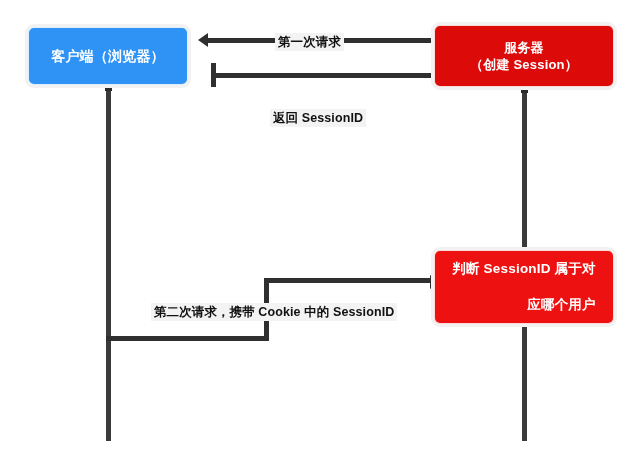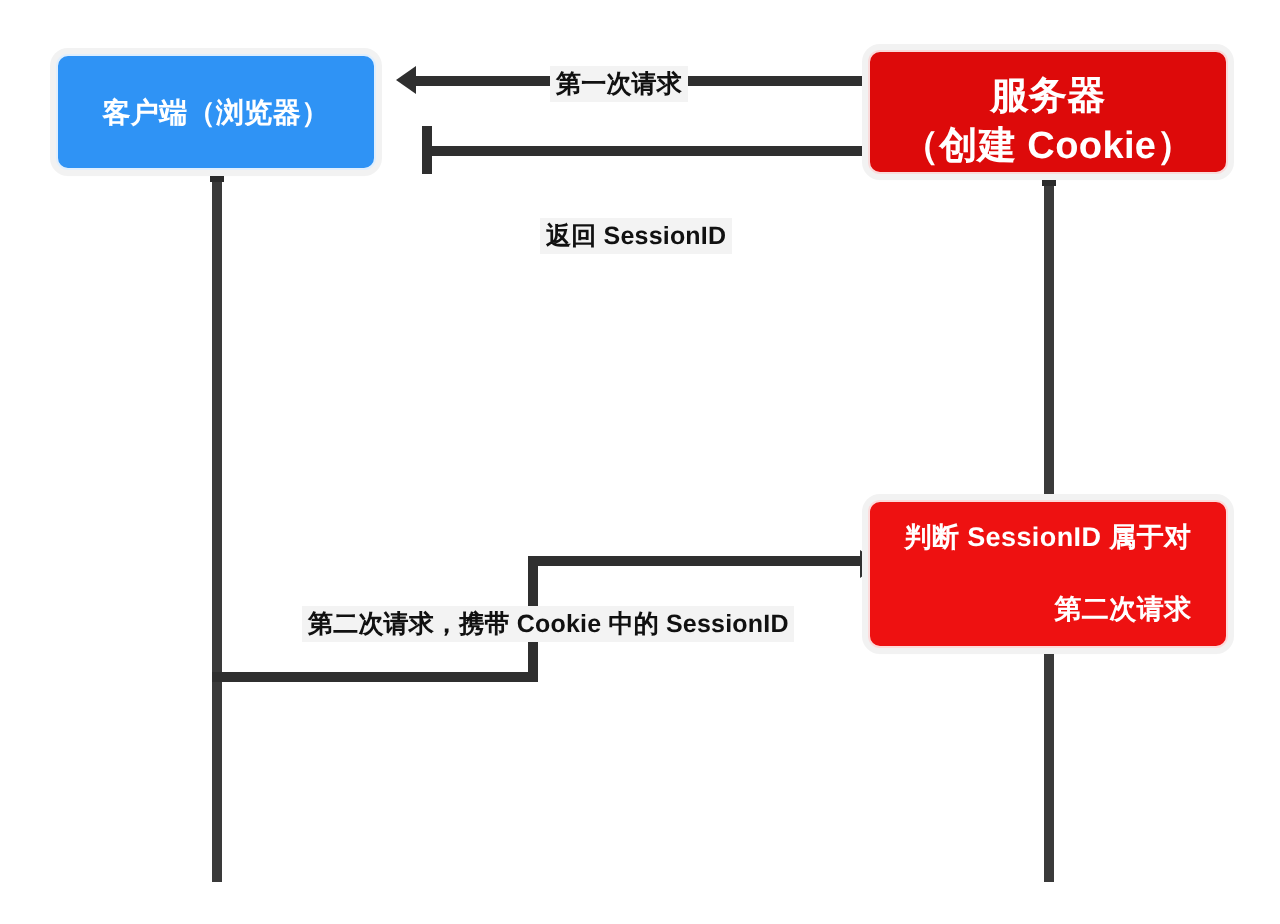--- a/index.html
+++ b/index.html
@@ -38,22 +38,21 @@
   #client-node {
     left: 28px;  top: 27px;
     width: 160px; height: 58px;
     background: #2f93f5;
     font-size: 14px;
   }
   #server-node {
     left: 434px; top: 25px;
     width: 180px; height: 62px;
     background: #dd0a0a;
-    font-size: 19px;
-    align-items: flex-end;
+    font-size: 13px;
   }
   #judge-node {
     left: 434px; top: 250px;
     width: 180px; height: 74px;
     background: #ee1111;
     font-size: 13.5px;
     text-align: right;
   }
 
   
@@ -136,25 +135,25 @@
   <div class="arrow arrow-right" style="left:430px; top:275px;"></div>
   <div class="edge-label" style="left:151px; top:303px;">第二次请求，携带 Cookie 中的 SessionID</div>
 
   <div class="node" id="client-node">
     <span class="txt">客户端（浏览器）</span>
   </div>
 
   <div class="node" id="server-node">
     <span class="txt">
       <span>服务器</span><br>
-      <span>（创建 Cookie）</span>
+      <span>（创建 Session）</span>
     </span>
   </div>
 
   <div class="node" id="judge-node">
     <span class="txt">
       <span>判断 SessionID 属于对</span><br>
       <br>
-      <span>第二次请求</span>
+      <span>应哪个用户</span>
     </span>
   </div>
 
 </div>
 
 </body></html>

